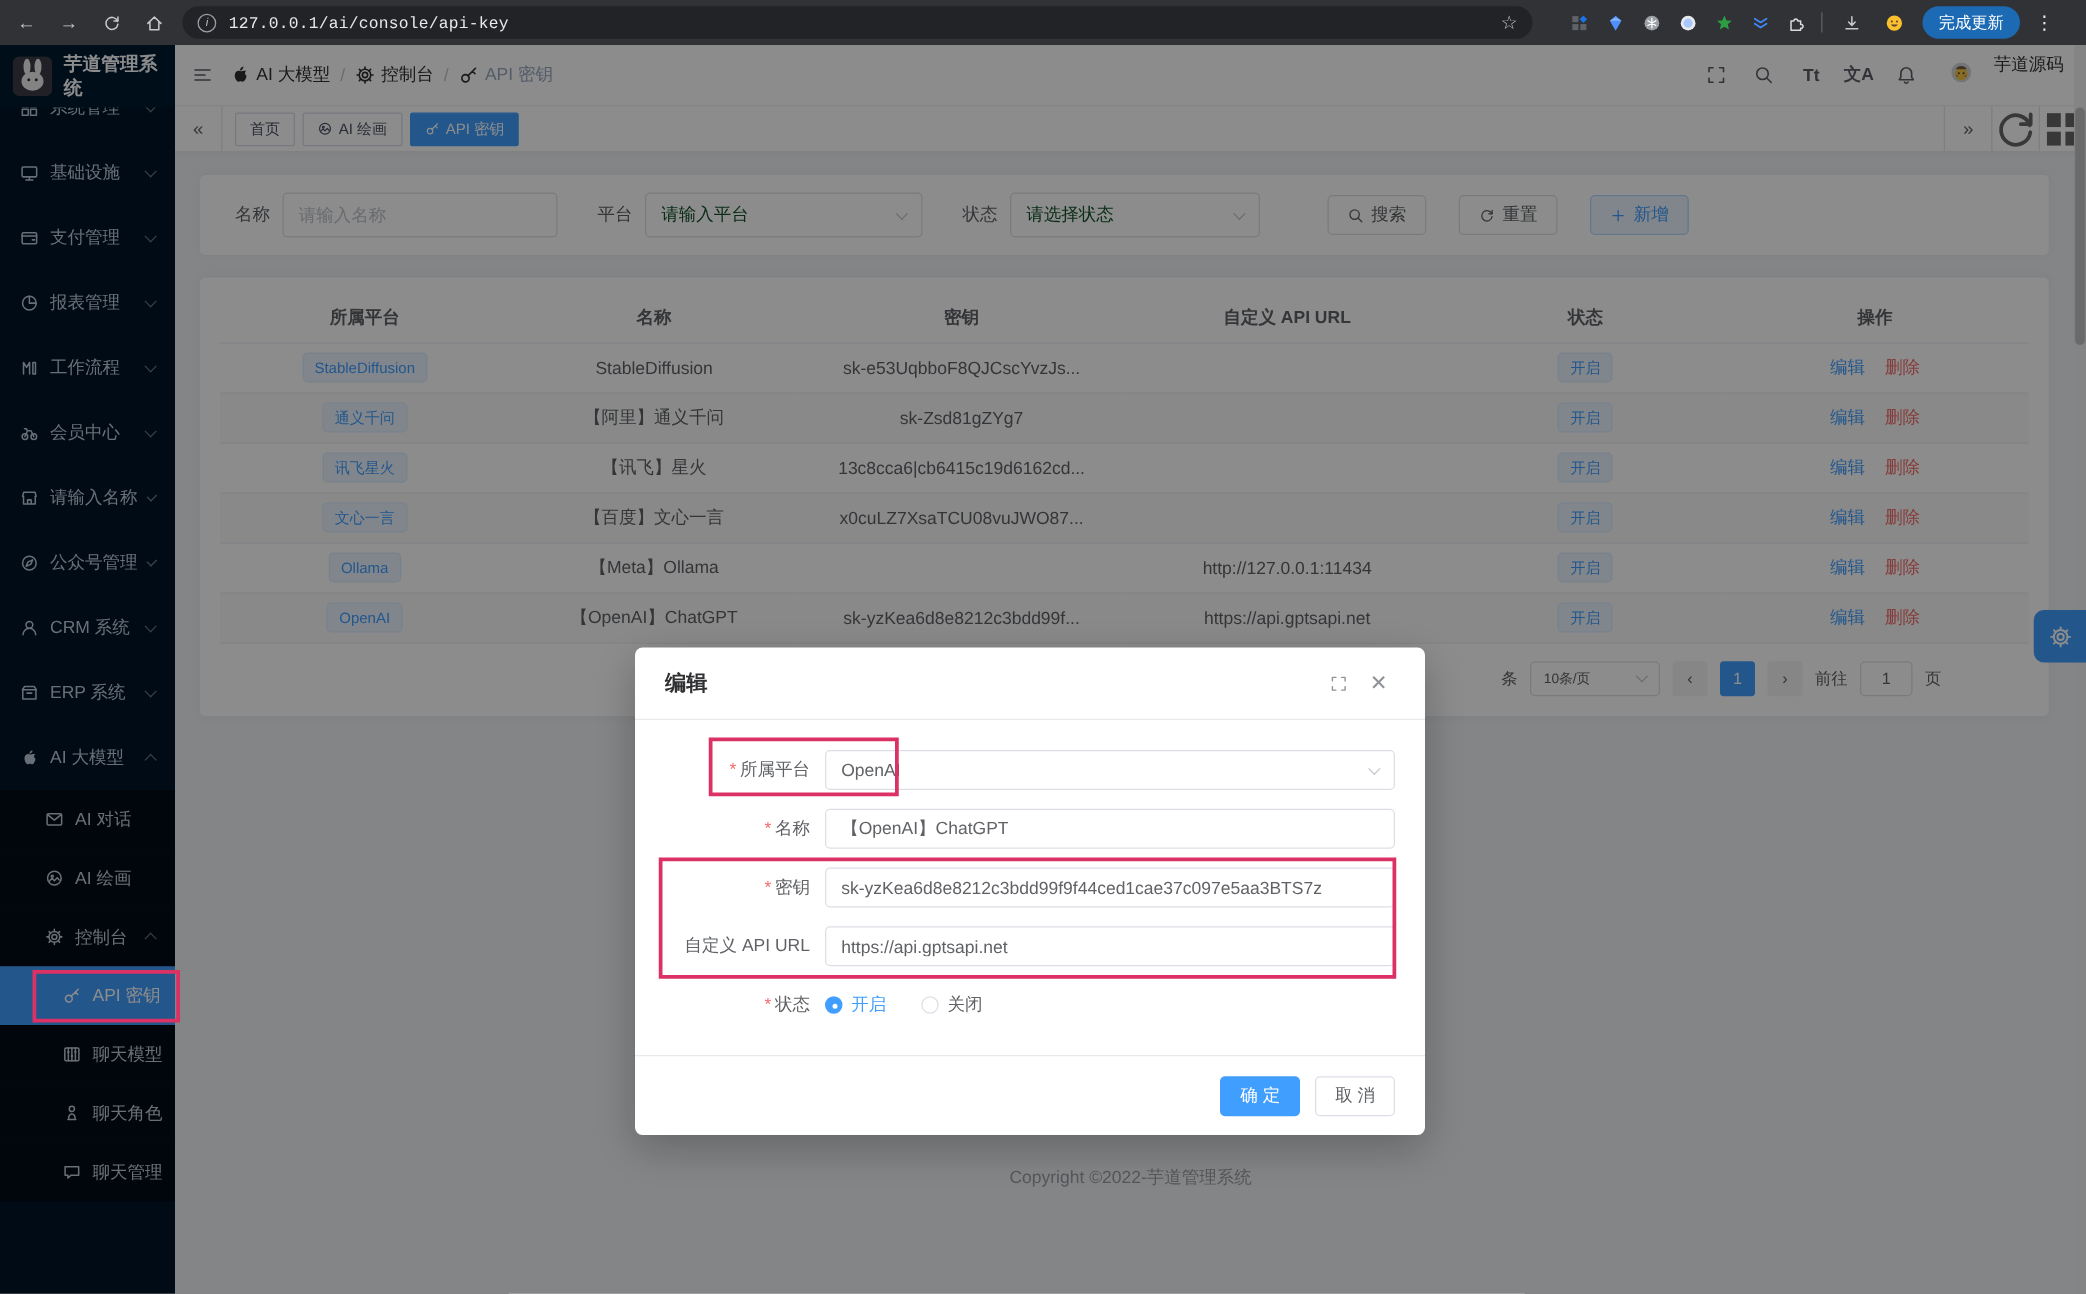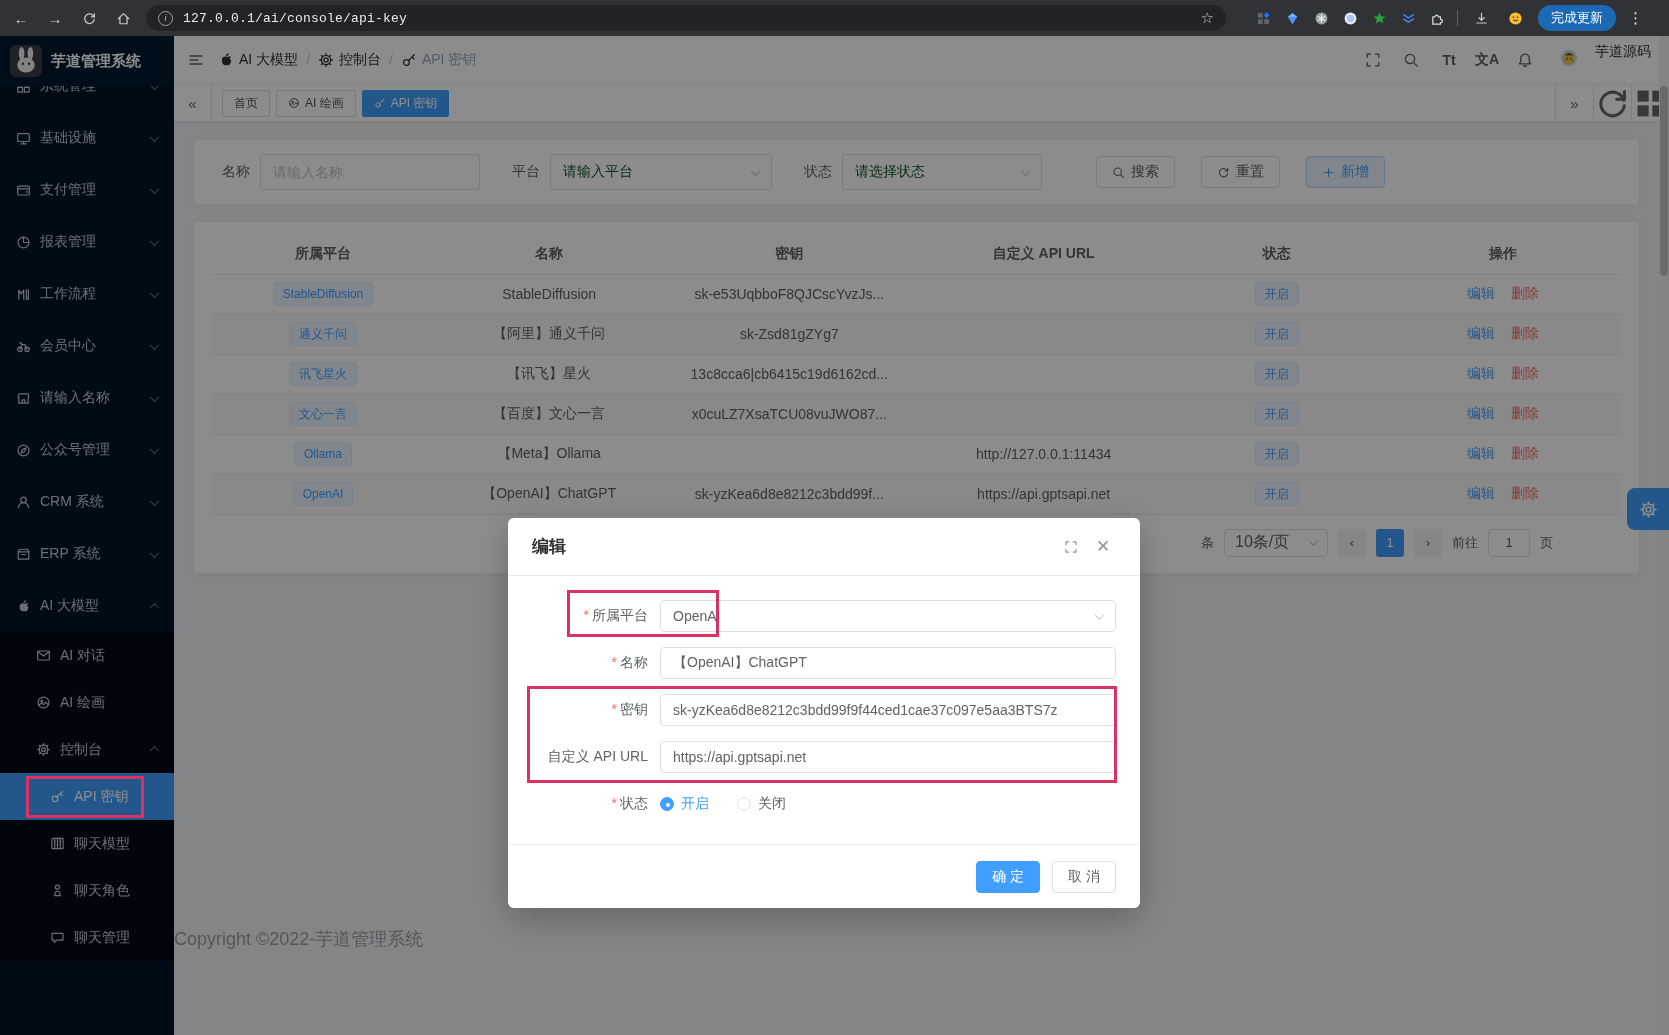--- a/index.html
+++ b/index.html
@@ -22,21 +22,21 @@
   .ext-cluster { display:flex; align-items:center; gap:14px; margin-left:18px; }
   .ext-cluster .ic svg { width:15px; height:15px; }
   .bar-divider { width:1px; height:16px; background:#5f6368; }
   .update-btn { height:26px; padding:0 13px; background:#1b6ab3; color:#fff; border:none;
     border-radius:13px; font-size:13px; display:flex; align-items:center; cursor:pointer; }
   .kebab { color:#e8eaed; font-size:15px; width:14px; text-align:center; cursor:pointer; }
 
   
   .app { display:flex; height:999px; }
 
-  .sidebar { width:174px; background:#001529; display:flex; flex-direction:column; flex:none; }
+  .sidebar { width:140px; background:#001529; display:flex; flex-direction:column; flex:none; }
   .logo-row { height:50px; display:flex; align-items:center; gap:9px; padding:0 10px;
     color:#fff; font-size:15px; font-weight:bold; flex:none; background:#001a31; }
   .logo-img { width:32px; height:32px; border-radius:6px; overflow:hidden; flex:none; }
   .logo-img svg { width:32px; height:32px; display:block; }
   .menu { flex:1; overflow:hidden; }
   .side-item { height:52px; display:flex; align-items:center; gap:9px; padding:0 16px;
     color:#bfcbd9; font-size:14px; cursor:pointer; white-space:nowrap; }
   .side-item .ic svg { width:15px; height:15px; }
   .side-item .lbl { flex:1; }
   .side-item.lv1, .side-item.lv2 { height:47px; background:#000c17; }
@@ -114,29 +114,29 @@
   .tag { display:inline-block; height:24px; line-height:22px; padding:0 9px; font-size:12px;
     color:#409eff; background:#ecf5ff; border:1px solid #d9ecff; border-radius:4px; }
   .op-link { cursor:pointer; font-size:14px; }
   .op-edit { color:#409eff; margin-right:16px; }
   .op-del { color:#f56c6c; }
 
   .pagination { display:flex; justify-content:flex-end; align-items:center; gap:10px;
     margin:14px 70px 0 0; font-size:13px; color:#606266; }
   .size-sel { height:28px; width:104px; border:1px solid #dcdfe6; border-radius:4px;
     display:flex; align-items:center; justify-content:space-between; padding:0 10px;
-    font-size:16px; color:#606266; cursor:pointer; }
+    font-size:11px; color:#606266; cursor:pointer; }
   .pg-btn { min-width:28px; height:28px; background:#f4f4f5; border-radius:3px; display:flex;
     align-items:center; justify-content:center; color:#606266; cursor:pointer; font-size:13px; }
   .pg-btn.cur { background:#409eff; color:#fff; }
   .goto-input { width:42px; height:28px; border:1px solid #dcdfe6; border-radius:4px;
     text-align:center; font-size:13px; color:#606266; }
 
-  .copyright { position:absolute; left:0; right:0; bottom:84px; 
-    color:#9b9ea3; font-size:18px; }
+  .copyright { position:absolute; left:0; right:0; bottom:84px; text-align:center;
+    color:#9b9ea3; font-size:14px; }
 
   .fab { position:fixed; right:0; top:488px; width:42px; height:42px; background:#409eff;
     border-radius:8px 0 0 8px; color:#fff; display:flex; align-items:center; justify-content:center;
     z-index:7; cursor:pointer; }
   .fab svg { width:19px; height:19px; }
 
   .scrollbar { position:fixed; right:0; top:36px; bottom:0; width:10px; background:#f1f1f1; z-index:6; }
   .scroll-thumb { position:absolute; top:50px; right:1px; width:8px; height:190px;
     background:#c1c1c1; border-radius:4px; }
 

